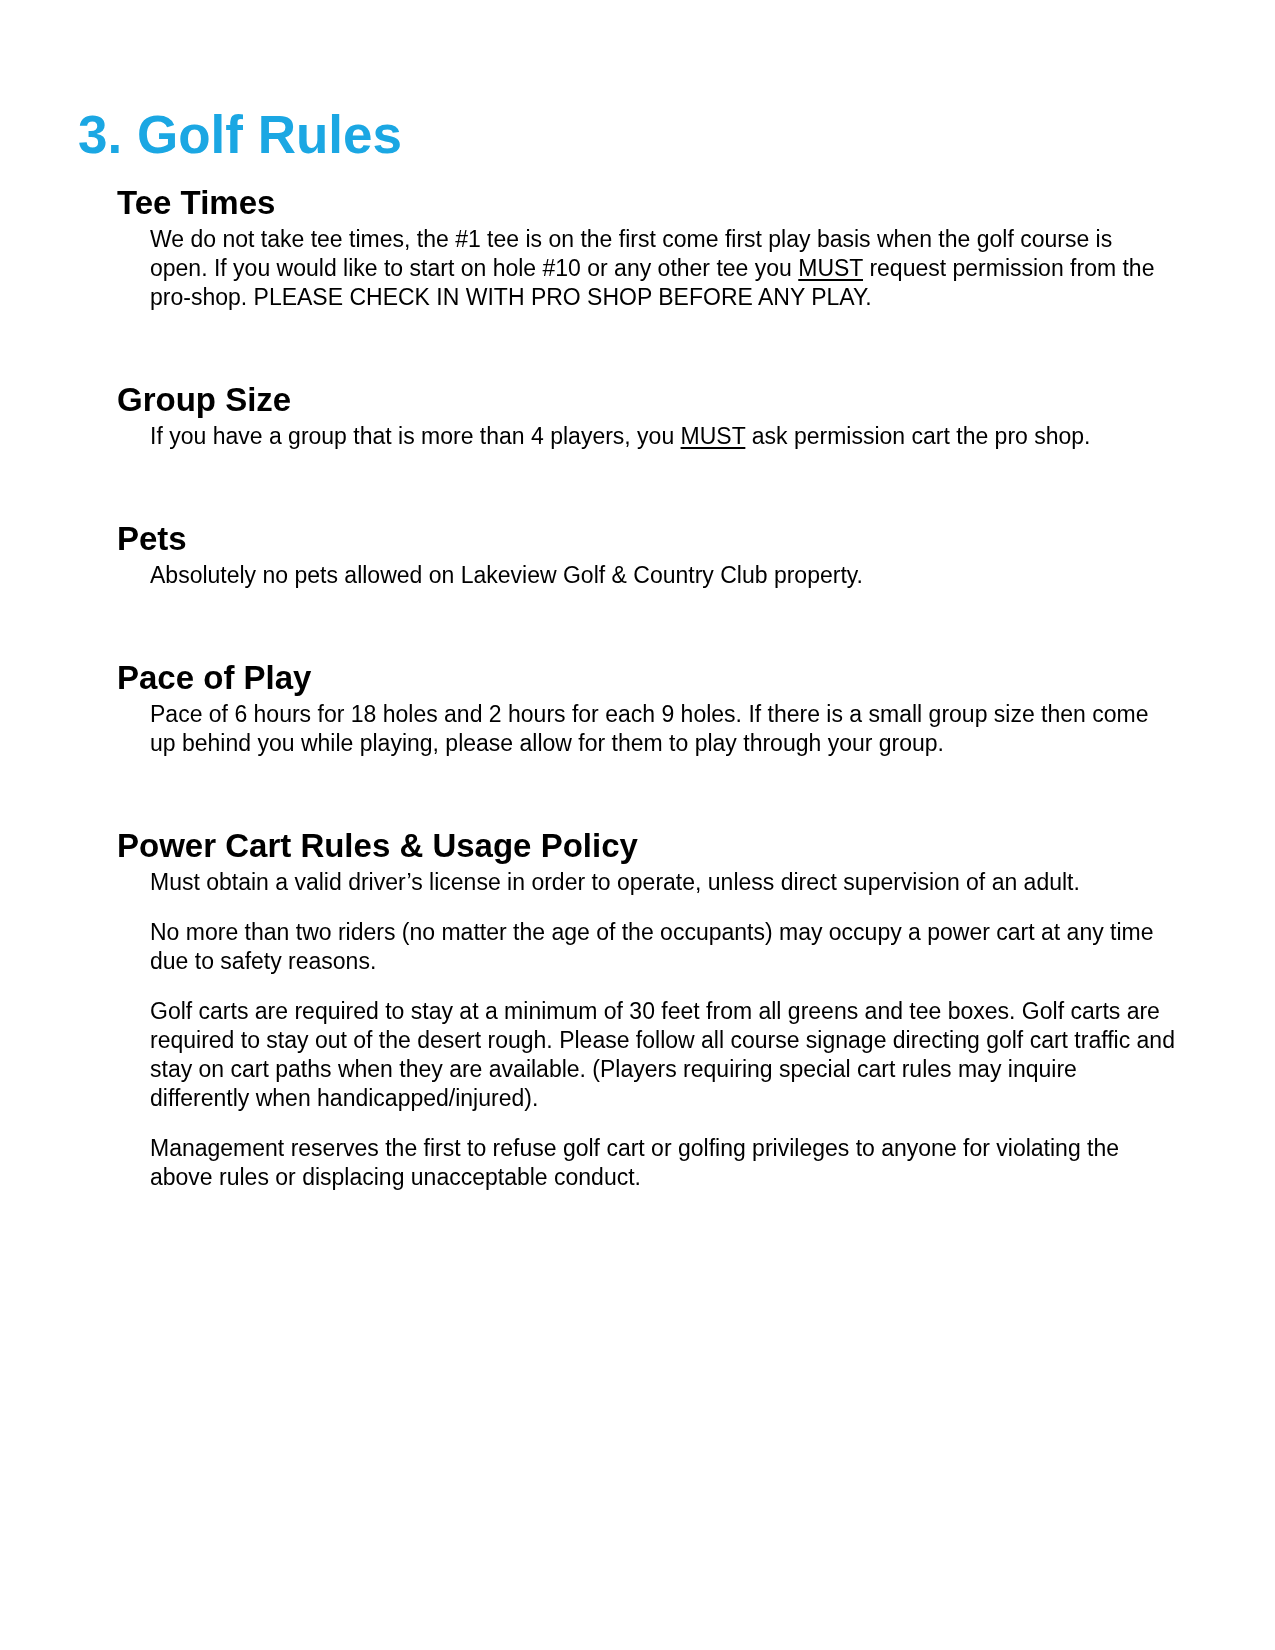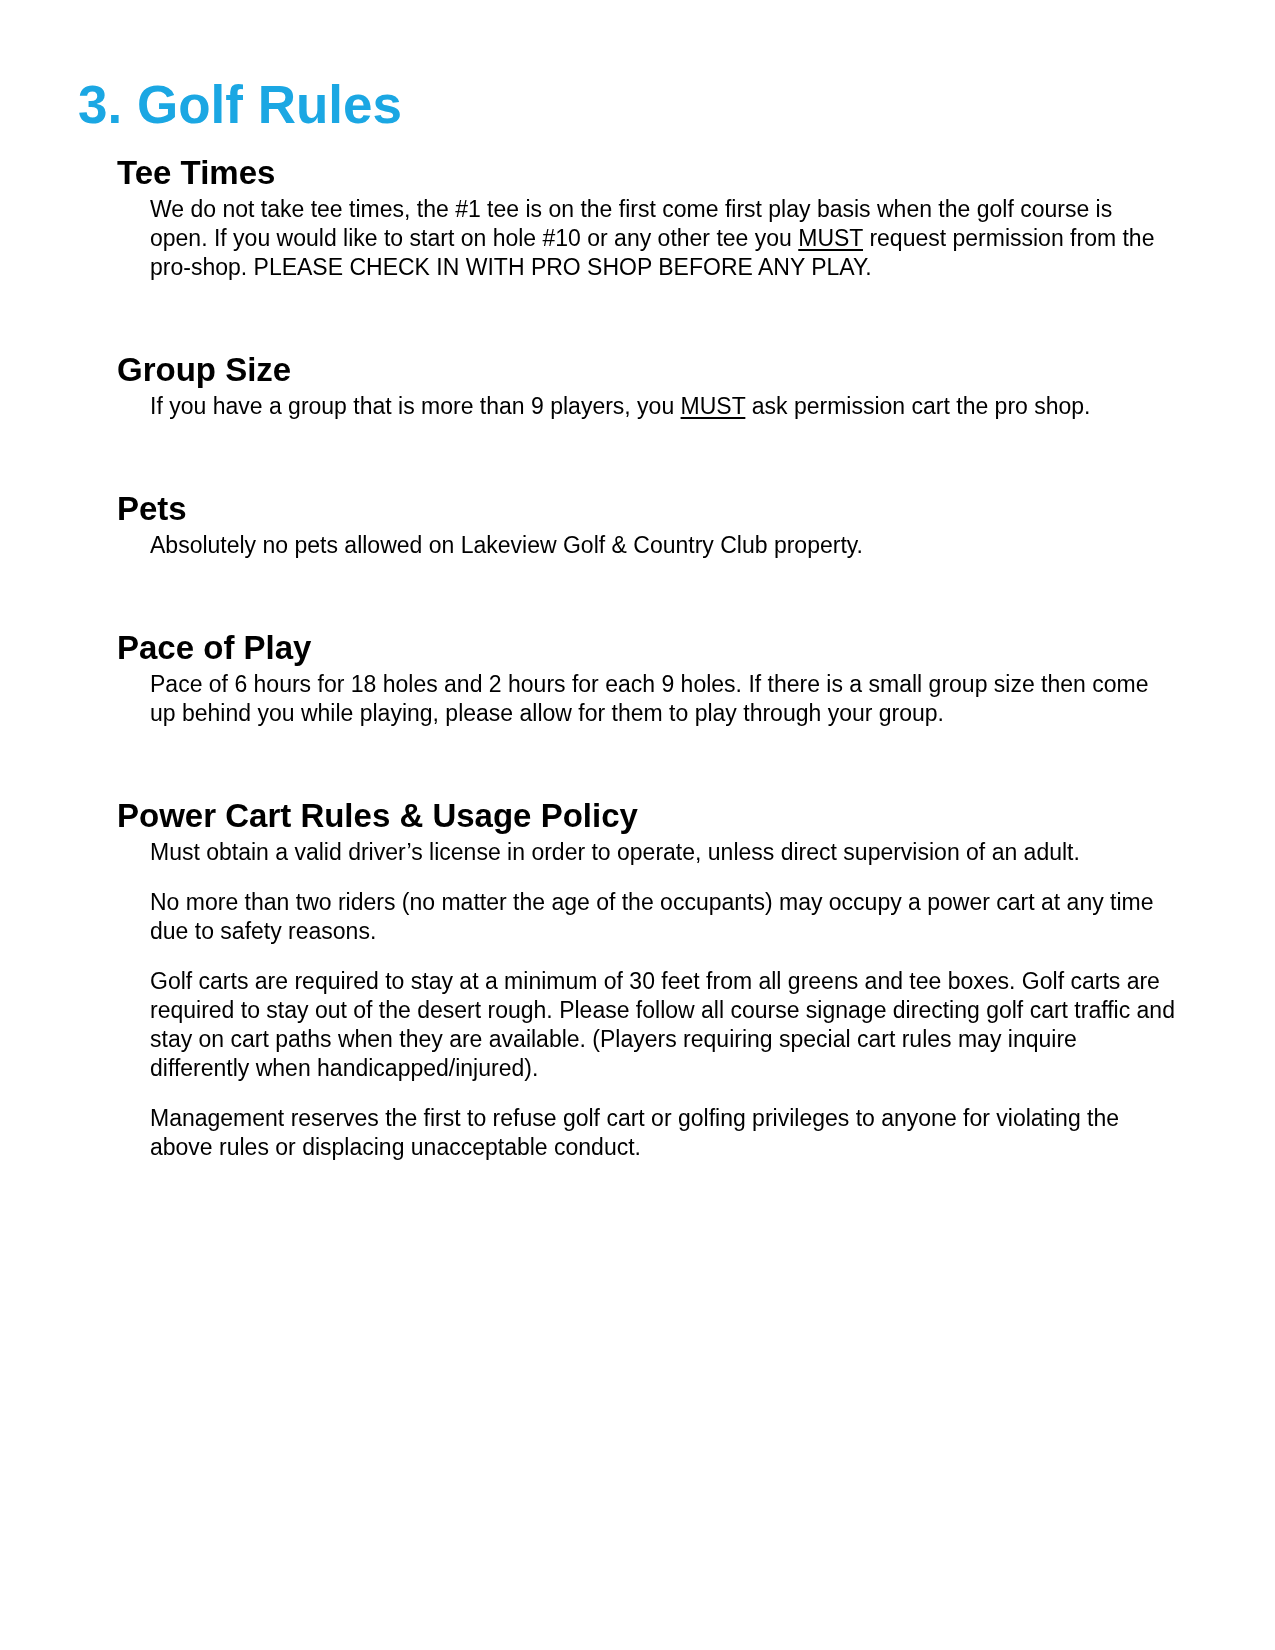--- a/index.html
+++ b/index.html
@@ -4,21 +4,21 @@
 <style>
   :root { --accent: #1BA7E3; --ink: #000000; --paper: #FFFFFF; }
   * { box-sizing: border-box; }
   html, body { margin: 0; padding: 0; background: var(--paper); }
   .page {
     position: relative;
     width: 1275px;
     height: 1194px;
     background: var(--paper);
     overflow: hidden;
-    padding-top: 78px;
+    padding-top: 108px;
     font-family: "Liberation Sans", sans-serif;
     color: var(--ink);
   }
   h1.doc-title {
     margin: 0 0 0 78px;
     font-family: "Liberation Sans", sans-serif;
     font-size: 53px;
     line-height: 1;
     font-weight: bold;
     color: var(--accent);
@@ -50,21 +50,21 @@
 
   <h1 class="doc-title">3. Golf Rules</h1>
 
   <section class="doc-section">
     <h2 class="section-heading">Tee Times</h2>
     <p class="body-para"><span>We do not take tee times, the #1 tee is on the first come first play basis when the golf course is open. If you would like to start on hole #10 or any other tee you </span><span class="u-emph">MUST</span><span> request permission from the pro-shop. PLEASE CHECK IN WITH PRO SHOP BEFORE ANY PLAY.</span></p>
   </section>
 
   <section class="doc-section">
     <h2 class="section-heading">Group Size</h2>
-    <p class="body-para"><span>If you have a group that is more than 9 players, you </span><span class="u-emph">MUST</span><span> ask permission cart the pro shop.</span></p>
+    <p class="body-para"><span>If you have a group that is more than 4 players, you </span><span class="u-emph">MUST</span><span> ask permission cart the pro shop.</span></p>
   </section>
 
   <section class="doc-section">
     <h2 class="section-heading">Pets</h2>
     <p class="body-para">Absolutely no pets allowed on Lakeview Golf &amp; Country Club property.</p>
   </section>
 
   <section class="doc-section">
     <h2 class="section-heading">Pace of Play</h2>
     <p class="body-para">Pace of 6 hours for 18 holes and 2 hours for each 9 holes. If there is a small group size then come up behind you while playing, please allow for them to play through your group.</p>

